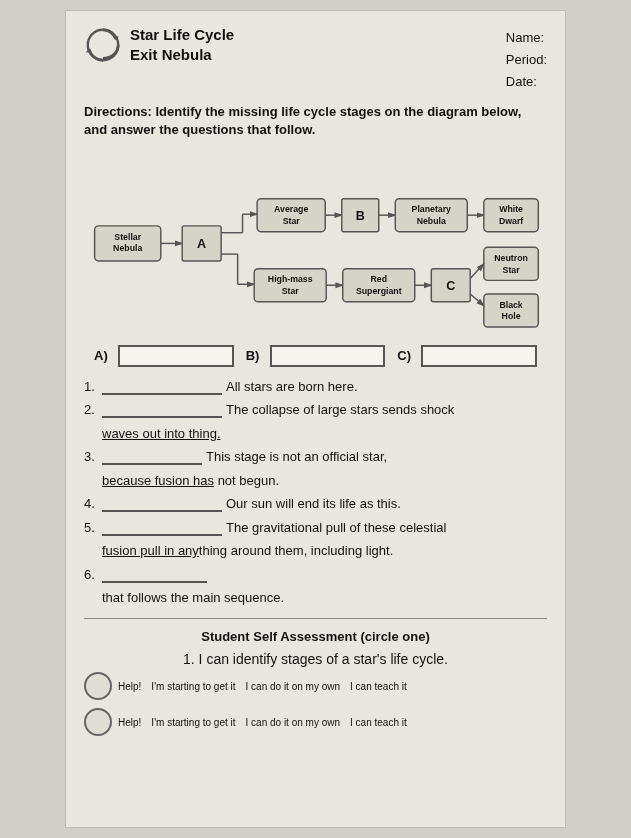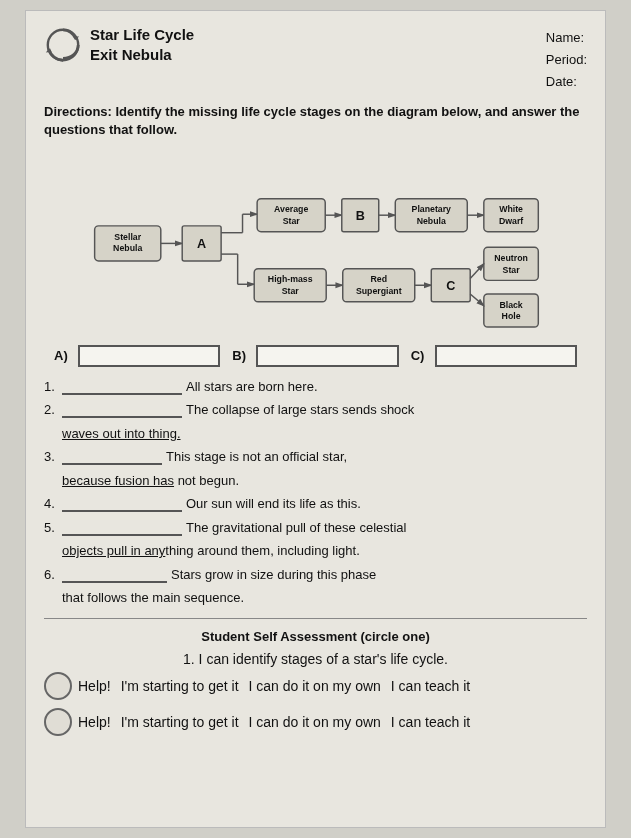--- a/index.html
+++ b/index.html
@@ -7,21 +7,21 @@
       width: 631px;
       min-height: 838px;
       background: #d0cfc8;
       font-family: Arial, sans-serif;
       font-size: 13px;
       color: #111;
       padding: 10px;
     }
     .page {
       background: #e8e6df;
-      width: 581px;
+      width: 501px;
       min-height: 818px;
       margin: 0 auto;
       padding: 14px 18px 14px 18px;
       border: 1px solid #bbb;
     }
     .header {
       display: flex;
       align-items: flex-start;
       justify-content: space-between;
       margin-bottom: 10px;
@@ -149,21 +149,21 @@
       border-radius: 50%;
       border: 2px solid #666;
       background: #e0ddd5;
       display: inline-flex;
       align-items: center;
       justify-content: center;
       margin-right: 6px;
       flex-shrink: 0;
     }
     .assess-option {
-      font-size: 14px;
+      font-size: 10px;
       margin-right: 10px;
     }
     .divider {
       border: none;
       border-top: 1px solid #888;
       margin: 6px 0;
     }
   </style>
 </head>
 <body>
@@ -311,27 +311,26 @@
       <div class="q-blank"></div>
       <span class="q-text">Our sun will end its life as this.</span>
     </div>
 
     <div class="q-row">
       <span class="q-num">5.</span>
       <div class="q-blank"></div>
       <span class="q-text">The gravitational pull of these celestial</span>
     </div>
     <div style="margin-left:18px; margin-bottom:4px;">
-      <span class="q-text"><span style="text-decoration:underline;">objects pull in any</span>thing around them, including light.</span>
+      <span class="q-text"><span style="text-decoration:underline;">fusion pull in any</span>thing around them, including light.</span>
     </div>
 
     <div class="q-row">
       <span class="q-num">6.</span>
       <div class="q-blank" style="width:105px;"></div>
-      <span class="q-text">Stars grow in size during this phase</span>
     </div>
     <div style="margin-left:18px; margin-bottom:4px;">
       <span class="q-text">that follows the main sequence.</span>
     </div>
 
   </div>
 
   <hr class="divider">
 
   <div class="self-assess">

